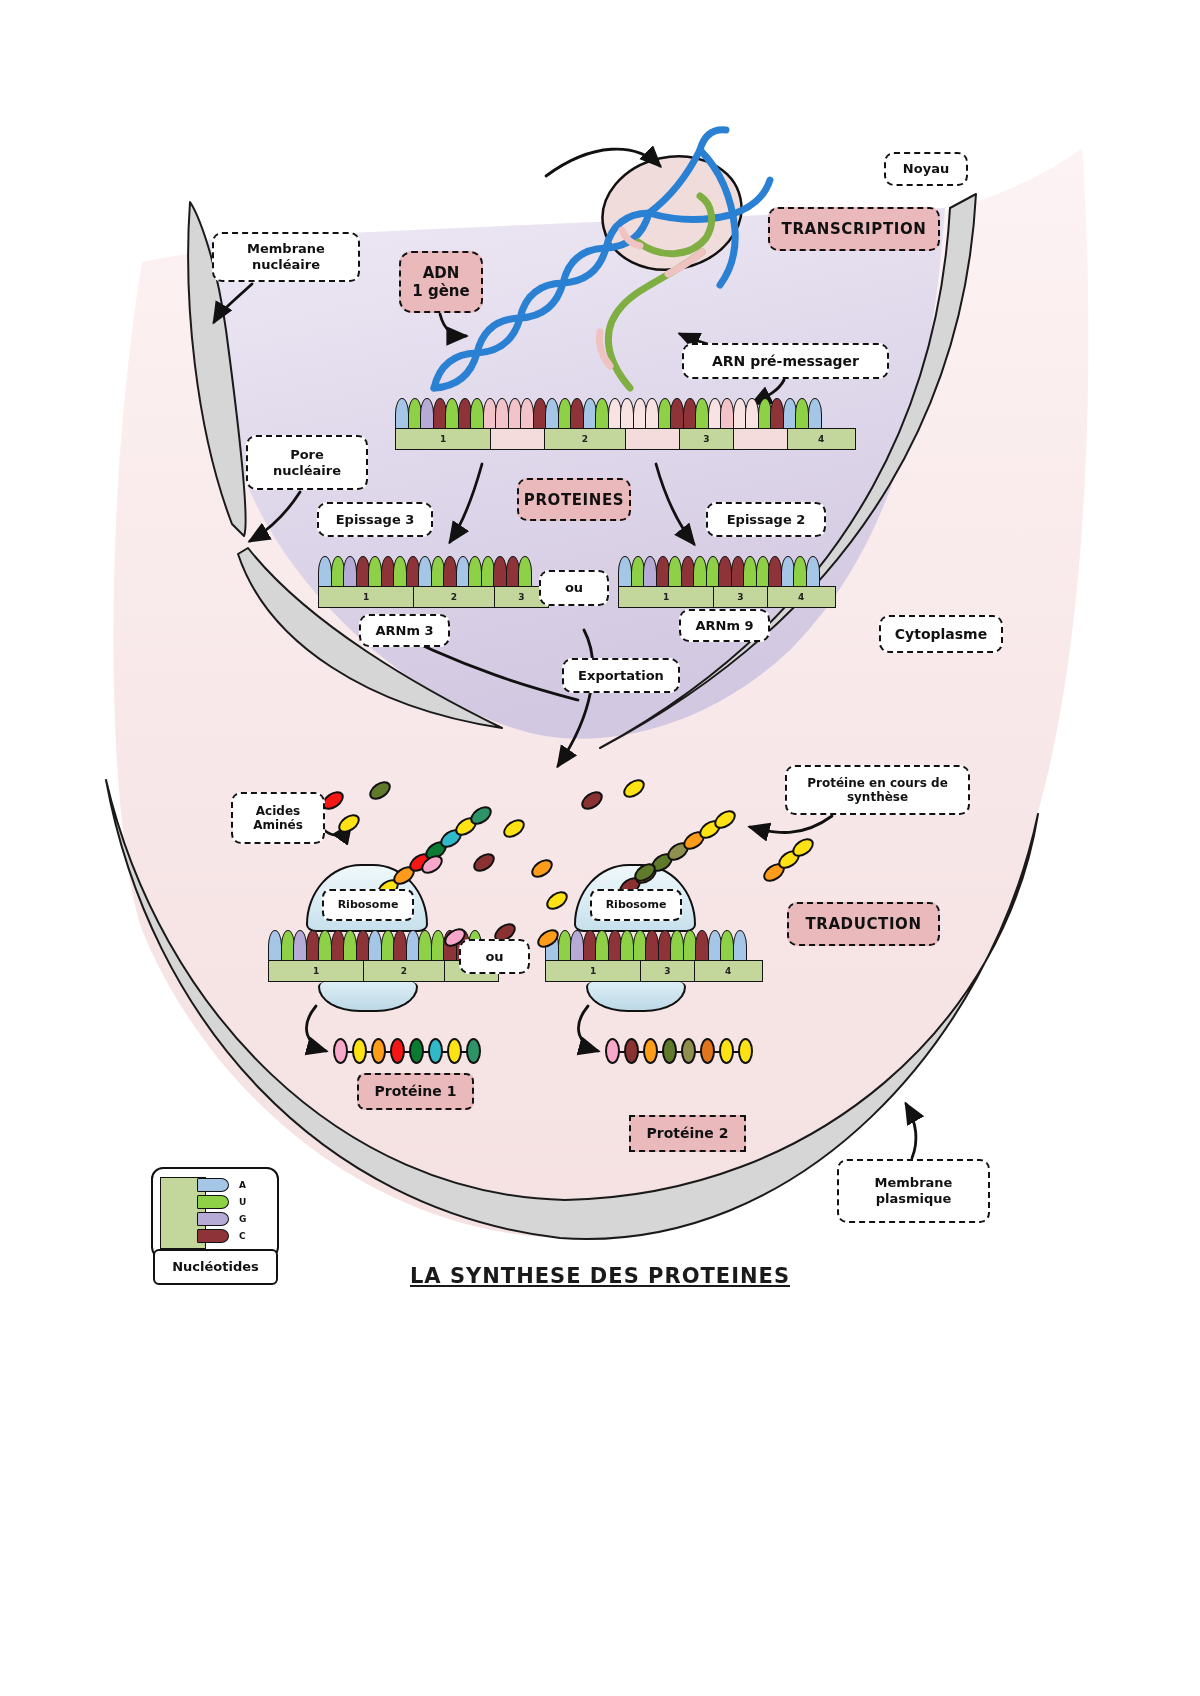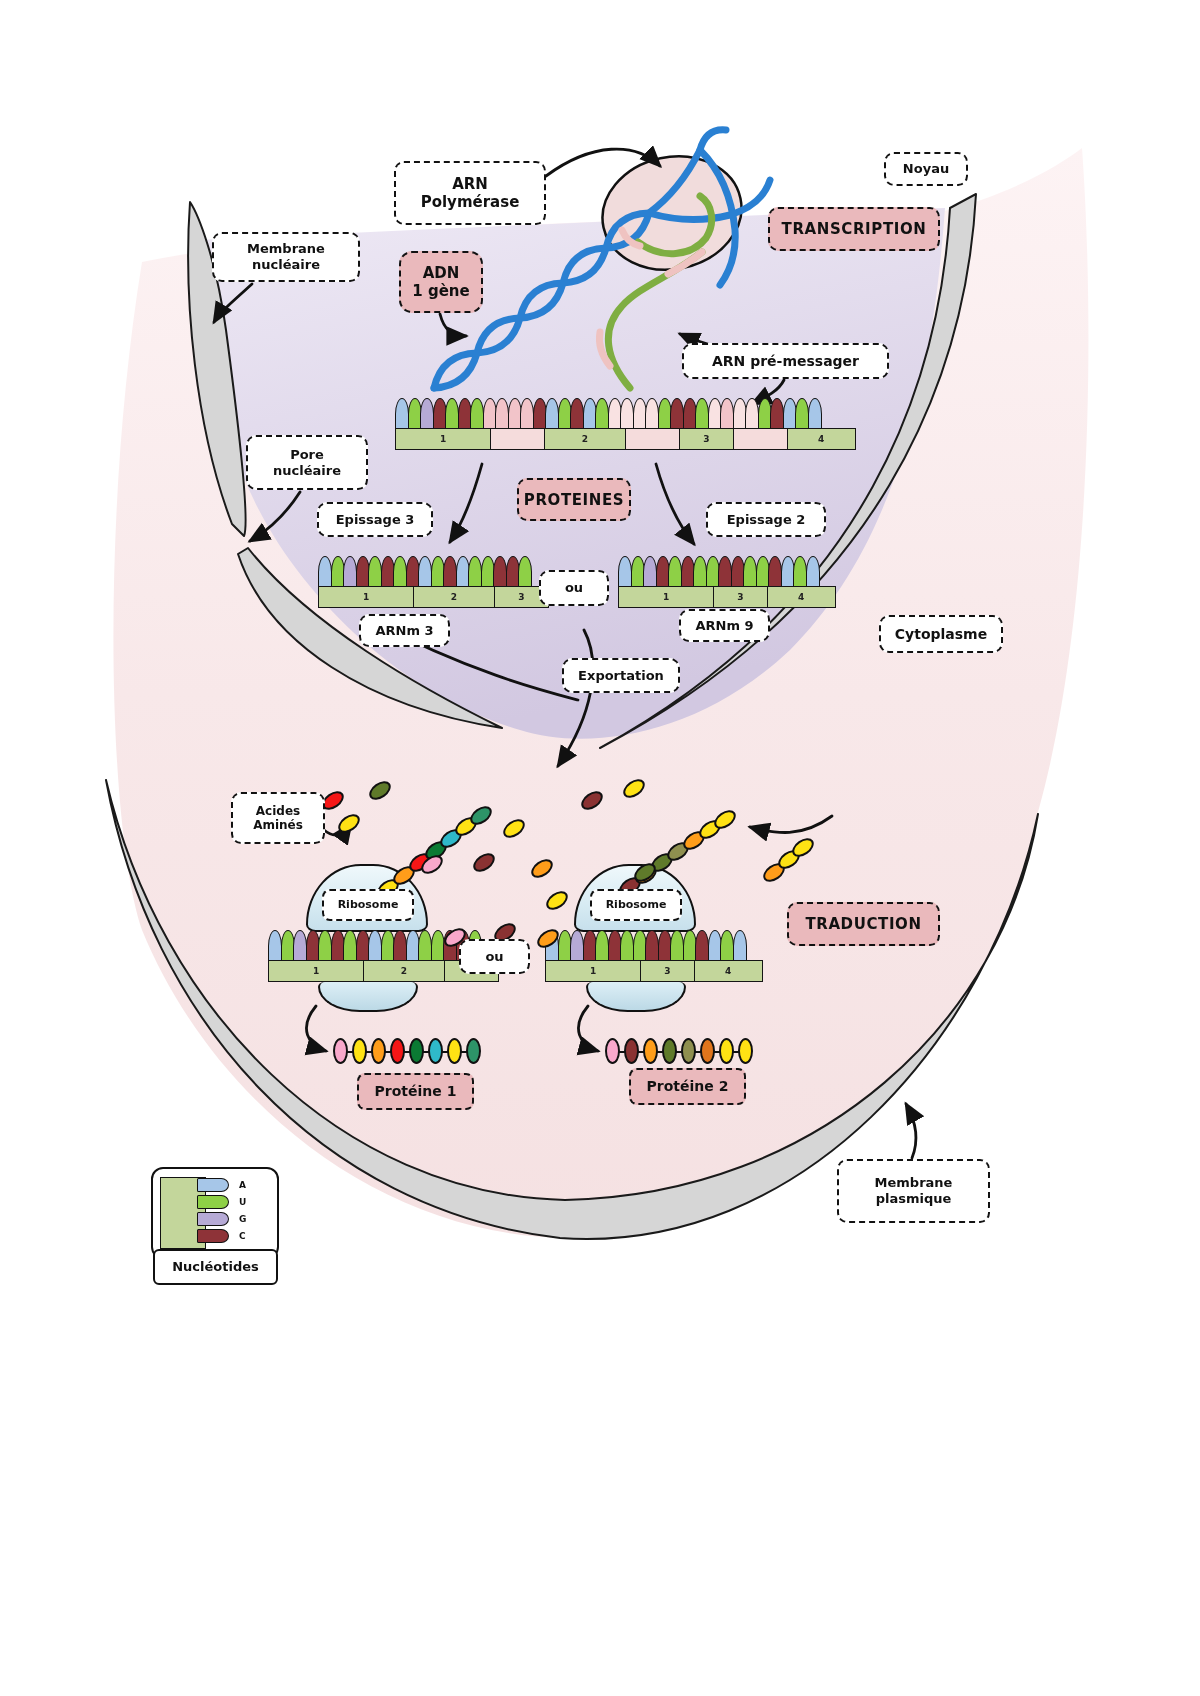--- a/index.html
+++ b/index.html
@@ -113,61 +113,62 @@
     </g>
   </svg>
 
   <div class="dome" style="left:306px;top:864px;width:122px;height:68px;"></div>
   <div class="dome" style="left:574px;top:864px;width:122px;height:68px;"></div>
   <div class="cup" style="left:318px;top:982px;width:100px;height:30px;"></div>
   <div class="cup" style="left:586px;top:982px;width:100px;height:30px;"></div>
 
   <div class="lbl" style="left:884px;top:152px;width:84px;height:34px;">Noyau</div>
   <div class="lbl pinkbox caps" style="left:768px;top:207px;width:172px;height:44px;">TRANSCRIPTION</div>
-  <div class="lbl" style="left:394px;top:161px;width:152px;height:64px;font-size:15px;">ARN
-Polymérase</div>
   <div class="lbl" style="left:212px;top:232px;width:148px;height:50px;">Membrane
 nucléaire</div>
   <div class="lbl pinkbox" style="left:399px;top:251px;width:84px;height:62px;font-size:15px;border-radius:13px;">ADN
 1 gène</div>
   <div class="lbl" style="left:682px;top:343px;width:207px;height:36px;font-size:14px;">ARN pré-messager</div>
   <div class="lbl" style="left:246px;top:435px;width:122px;height:55px;">Pore
 nucléaire</div>
   <div class="lbl pinkbox caps" style="left:517px;top:478px;width:114px;height:43px;">PROTEINES</div>
   <div class="lbl" style="left:317px;top:502px;width:116px;height:35px;">Epissage 3</div>
   <div class="lbl" style="left:706px;top:502px;width:120px;height:35px;">Epissage 2</div>
   <div class="lbl" style="left:539px;top:570px;width:70px;height:36px;">ou</div>
   <div class="lbl" style="left:359px;top:614px;width:91px;height:33px;">ARNm 3</div>
   <div class="lbl" style="left:679px;top:609px;width:91px;height:33px;">ARNm 9</div>
   <div class="lbl" style="left:879px;top:615px;width:124px;height:38px;font-size:14px;">Cytoplasme</div>
   <div class="lbl" style="left:562px;top:658px;width:118px;height:35px;">Exportation</div>
   <div class="lbl" style="left:231px;top:792px;width:94px;height:52px;font-size:12px;">Acides
 Aminés</div>
+  <div class="lbl" style="left:785px;top:765px;width:185px;height:50px;font-size:12px;">Protéine en cours de
+synthèse</div>
   <div class="lbl small" style="left:322px;top:889px;width:92px;height:32px;z-index:7;">Ribosome</div>
   <div class="lbl small" style="left:590px;top:889px;width:92px;height:32px;z-index:7;">Ribosome</div>
   <div class="lbl pinkbox caps" style="left:787px;top:902px;width:153px;height:44px;">TRADUCTION</div>
   <div class="lbl" style="left:459px;top:939px;width:71px;height:35px;">ou</div>
   <div class="lbl pinkbox" style="left:357px;top:1073px;width:117px;height:37px;font-size:14px;border-radius:8px;">Protéine 1</div>
-  <div class="lbl pinkbox" style="left:629px;top:1068px;width:117px;height:37px;font-size:14px;border-radius:8px;">Protéine 2</div>
+  <div class="lbl pinkbox" style="left:629px;top:1115px;width:117px;height:37px;font-size:14px;border-radius:0;">Protéine 2</div>
   <div class="lbl" style="left:837px;top:1159px;width:153px;height:64px;">Membrane
 plasmique</div>
 
   <div id="legendbox" style="left:151px;top:1167px;width:128px;height:92px;">
       <div class="lgrect" style="left: 7px; top: 8px; width: 44px; height: 70px;"></div>
       <div class="lb" style="left: 44px; top: 9px; background: rgb(166, 198, 232);"></div>
       <div class="lt" style="left: 86px; top: 11px;">A</div>
       <div class="lb" style="left: 44px; top: 26px; background: rgb(142, 208, 70);"></div>
       <div class="lt" style="left: 86px; top: 28px;">U</div>
       <div class="lb" style="left: 44px; top: 43px; background: rgb(182, 170, 214);"></div>
       <div class="lt" style="left: 86px; top: 45px;">G</div>
       <div class="lb" style="left: 44px; top: 60px; background: rgb(142, 51, 56);"></div>
       <div class="lt" style="left: 86px; top: 62px;">C</div>
     </div>
   <div class="lbl" style="left:153px;top:1249px;width:125px;height:36px;border:2px solid #111;border-radius:6px;">Nucléotides</div>
 
+  <div id="title">LA SYNTHESE DES PROTEINES</div>
 <div class="strip" style="left: 395px; top: 398px;">
       <div class="bullets">
         <div class="nt" style="background: rgb(166, 198, 232);"></div>
         <div class="nt" style="background: rgb(142, 208, 70);"></div>
         <div class="nt" style="background: rgb(182, 170, 214);"></div>
         <div class="nt" style="background: rgb(142, 51, 56);"></div>
         <div class="nt" style="background: rgb(142, 208, 70);"></div>
         <div class="nt" style="background: rgb(142, 51, 56);"></div>
         <div class="nt" style="background: rgb(142, 208, 70);"></div>
         <div class="nt" style="background: rgb(242, 196, 201);"></div>

